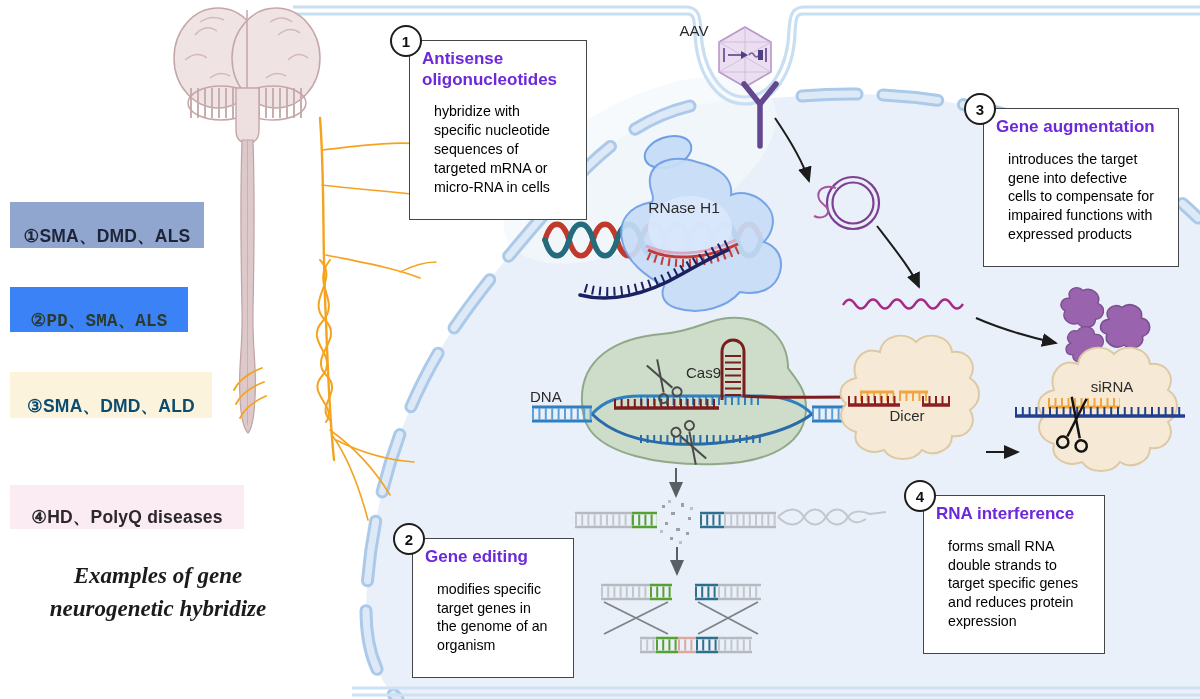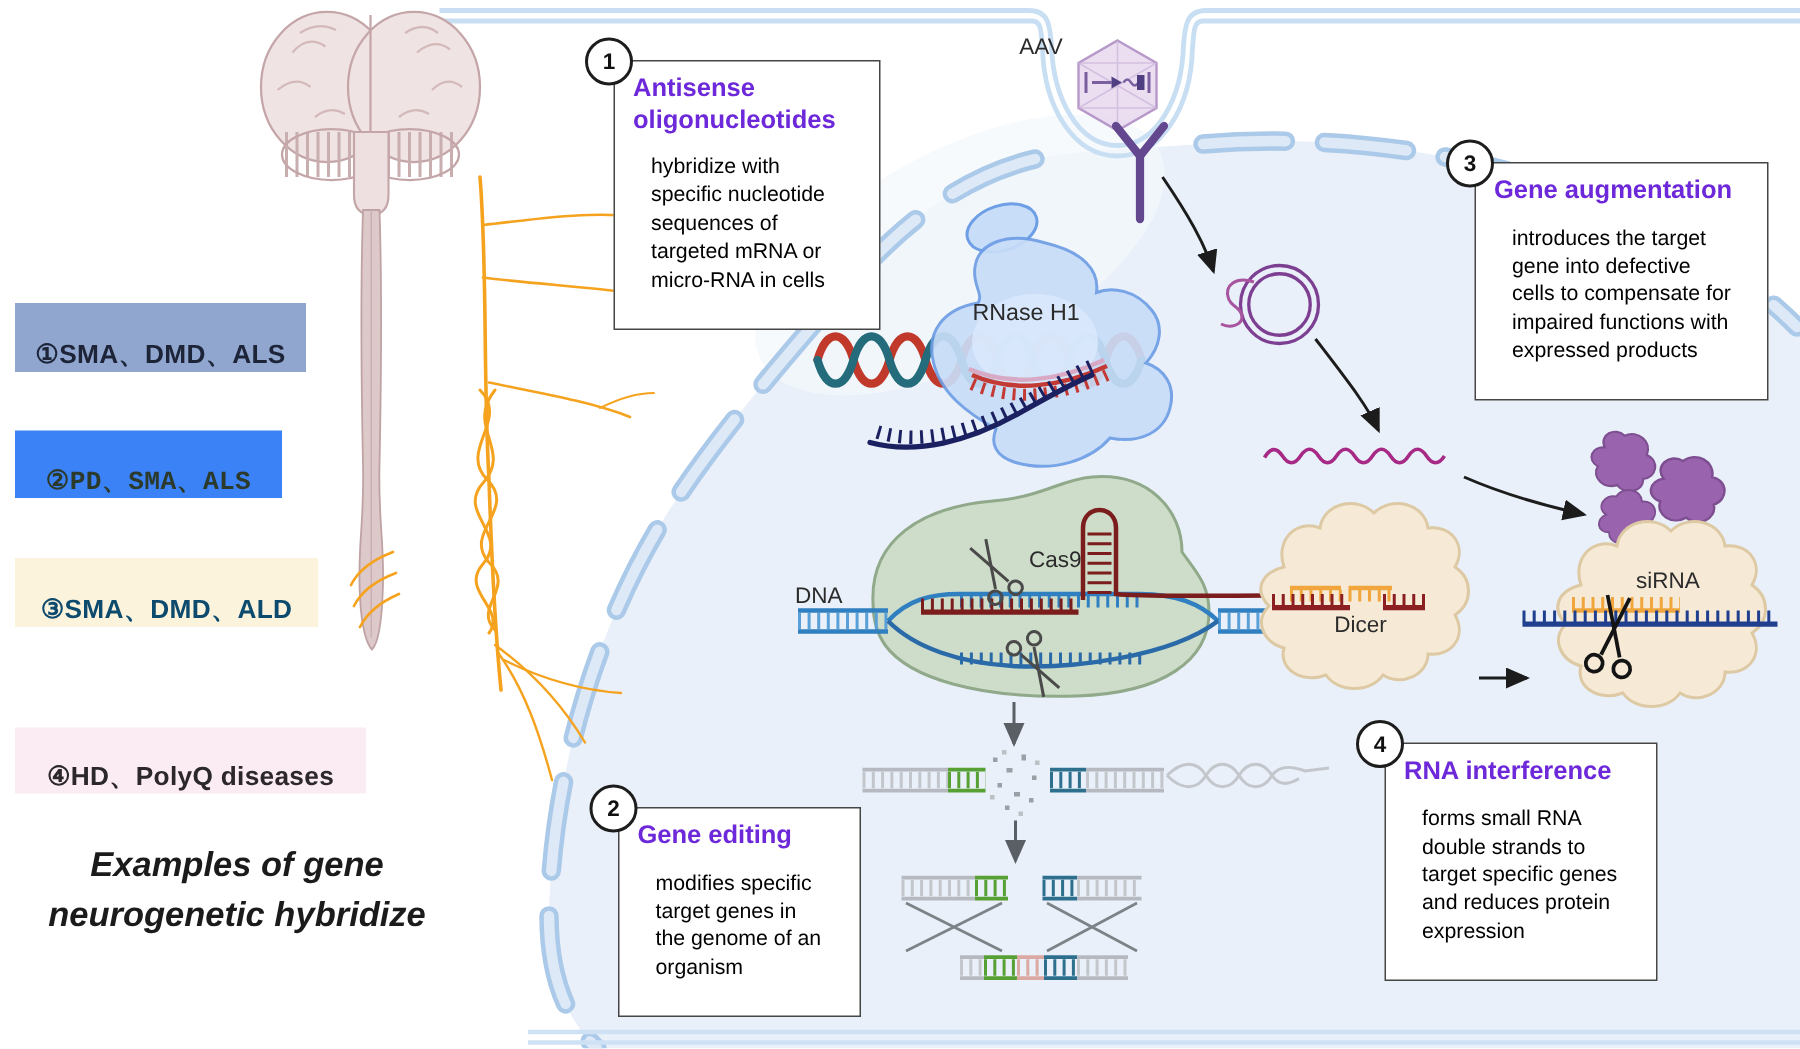--- a/index.html
+++ b/index.html
@@ -11,21 +11,21 @@
   
   .legend-box{position:absolute;display:flex;align-items:flex-end;justify-content:center;
               font-weight:bold;font-size:17.5px;color:#26272b;letter-spacing:.2px;}
   .lg1{left:10px;top:202px;width:194px;height:46px;background:#90a6cf;color:#1d2438;}
   .lg2{left:10px;top:287px;width:178px;height:45px;background:#3b82f6;color:#2c3a2c;font-family:Liberation Mono, monospace;}
   .lg3{left:10px;top:372px;width:202px;height:46px;background:#fcf3dc;color:#0c4a6e;}
   .lg4{left:10px;top:461px;width:234px;height:44px;background:#fbecf4;color:#2b272b;margin-top:24px;}
 
   
   .caption{position:absolute;left:8px;top:560px;width:300px;text-align:center;
-           font-style:italic;font-weight:bold;font-size:23px;line-height:1.42;color:#1b1b1b;}
+           font-style:italic;font-weight:bold;font-size:23px;line-height:1.42;color:#1b1b1b;font-family:Liberation Serif, serif;}
   .caption span{display:block;}
 
   
   .callout{position:absolute;background:#ffffff;border:1.6px solid #454545;
            padding:8px 12px 10px 12px;box-sizing:border-box;}
   .callout .num{position:absolute;left:-20px;top:-16px;width:28px;height:28px;border-radius:50%;
                 background:#fff;border:2px solid #1d1d1d;display:flex;align-items:center;
                 justify-content:center;font-weight:bold;font-size:15px;color:#111;}
   .callout h3{margin:0 0 3px 0;font-size:17px;line-height:1.22;color:#6d28d9;}
   .callout p{margin:12px;font-size:14.2px;line-height:1.33;color:#000000;}

